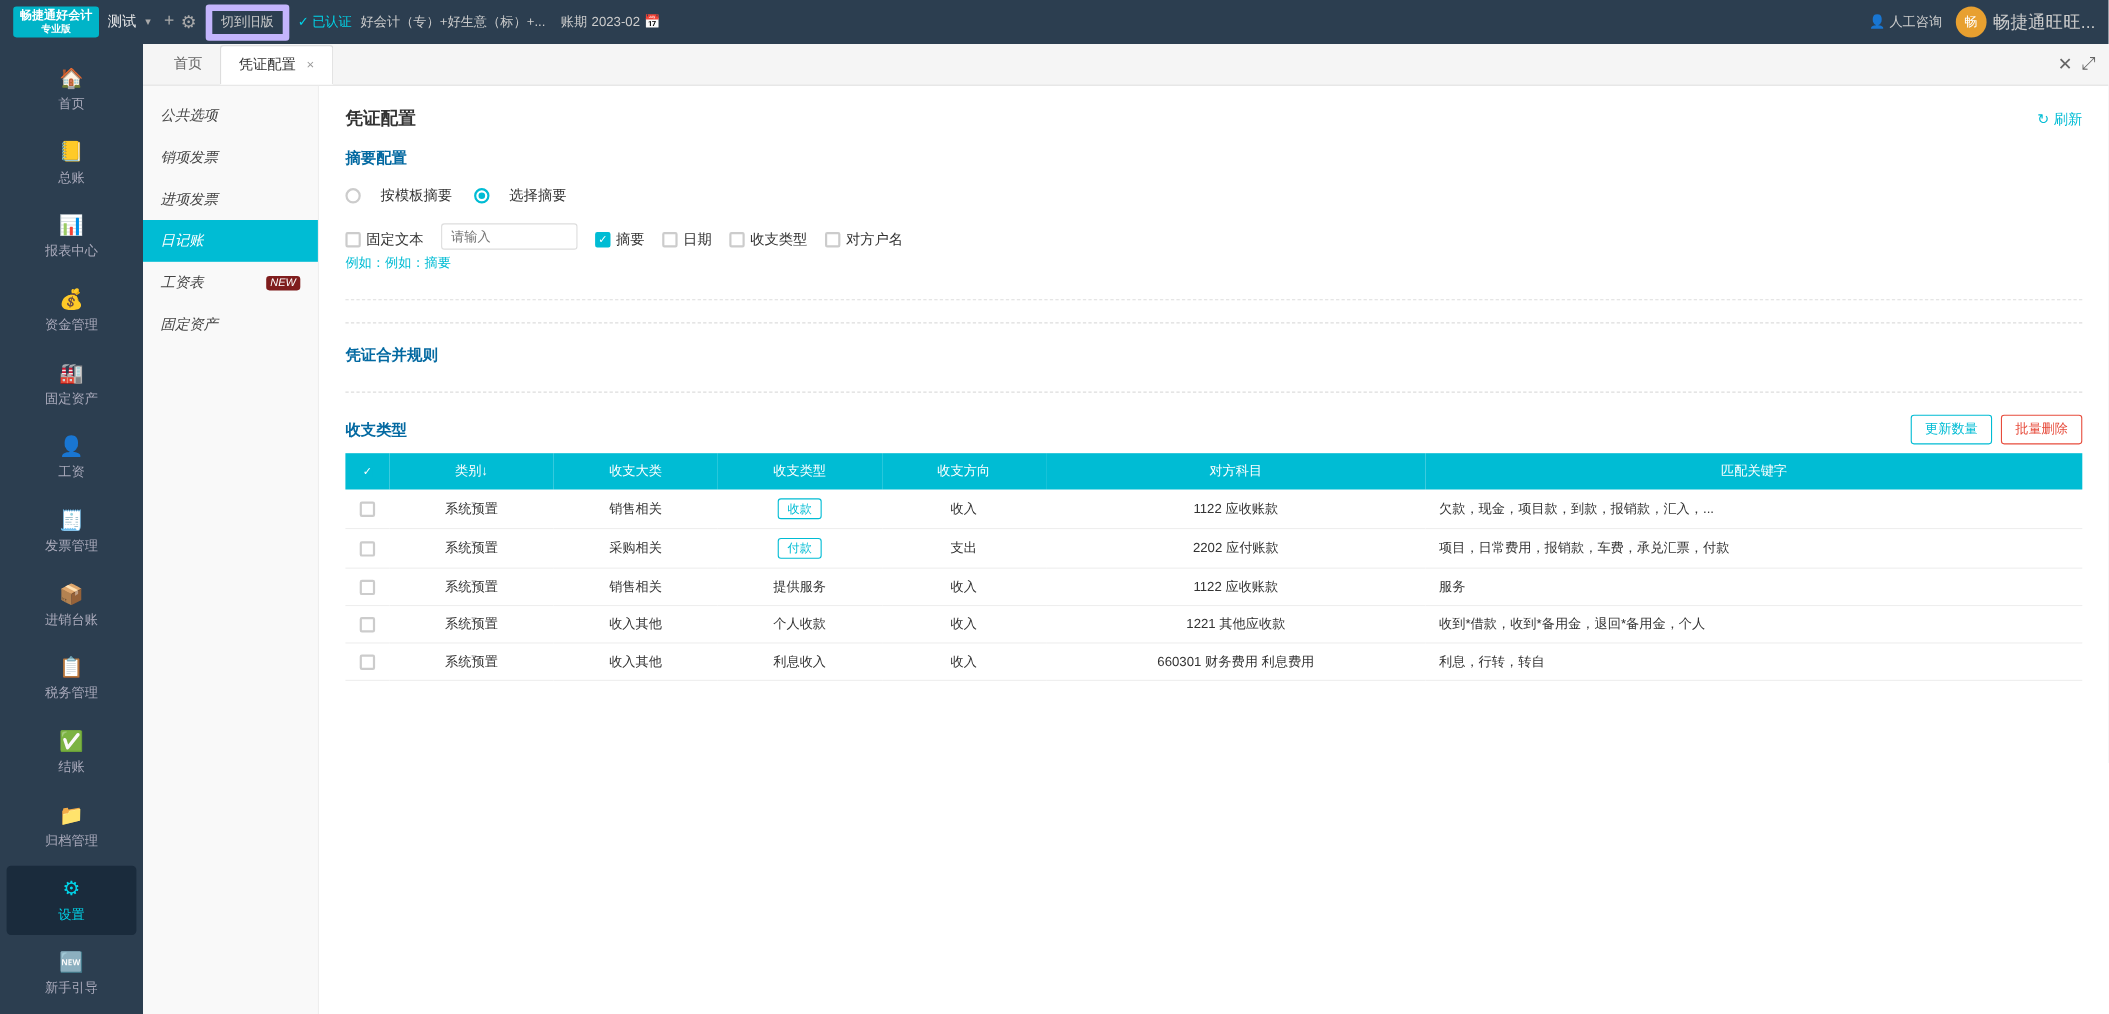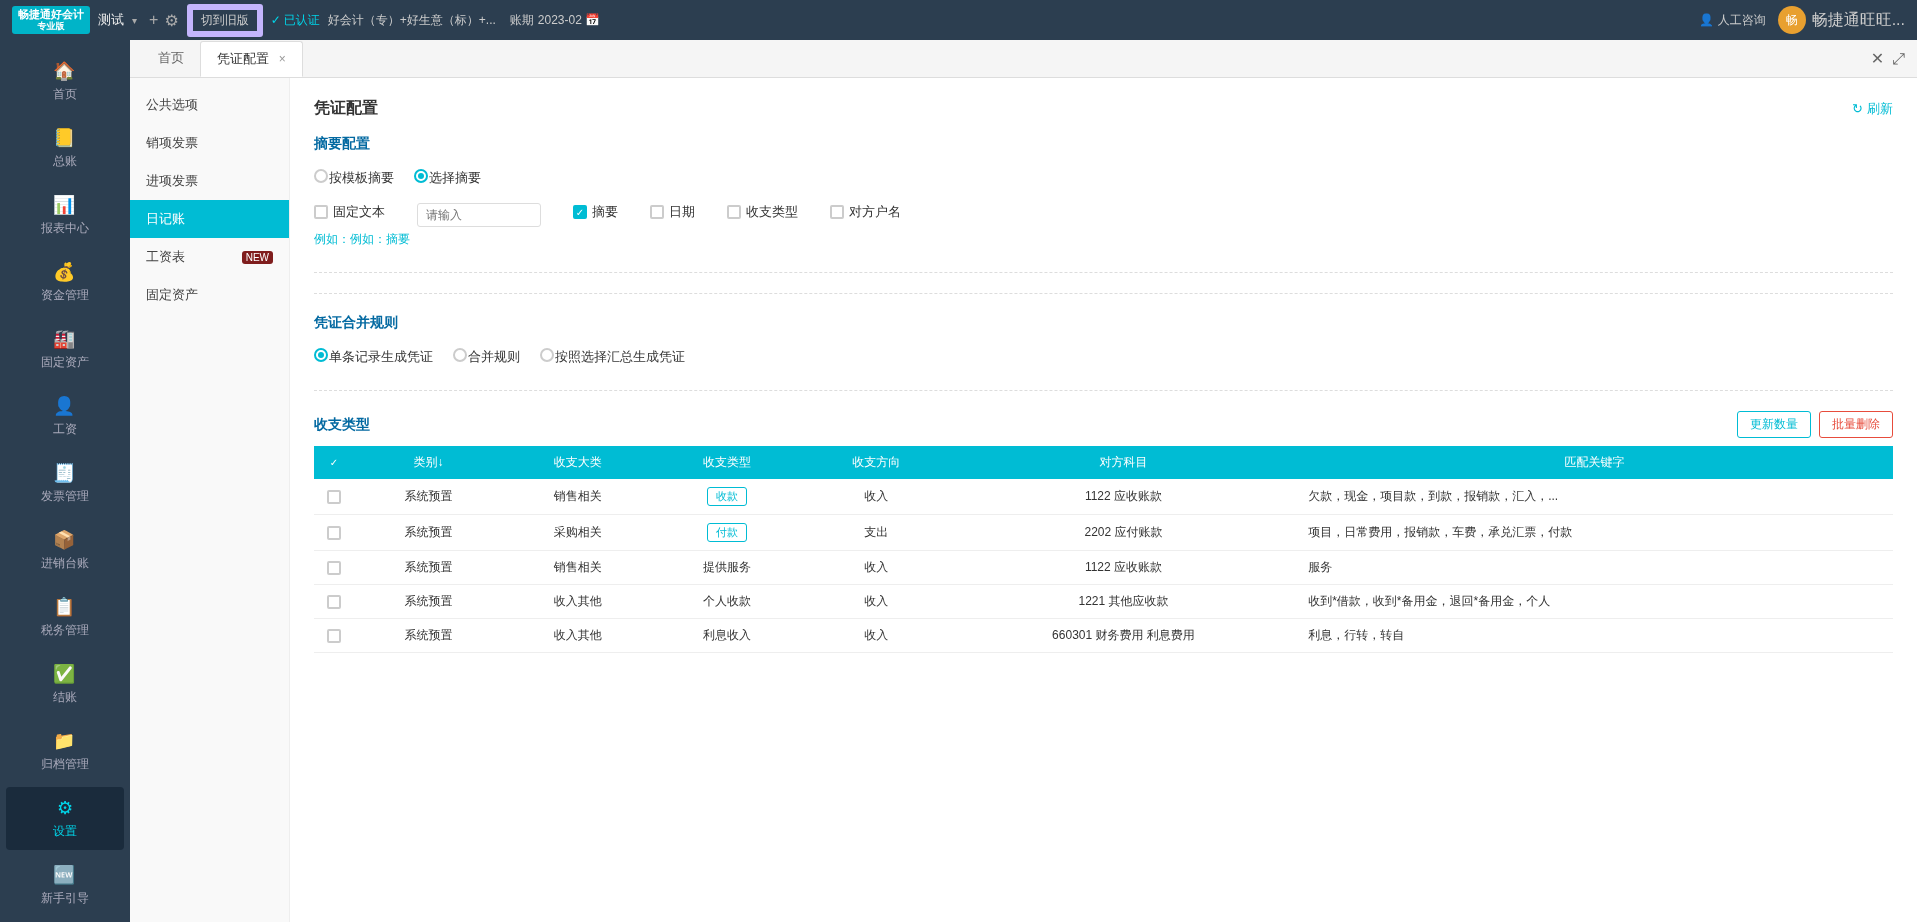--- a/index.html
+++ b/index.html
@@ -40,44 +40,44 @@
     .tab.active { color: #333; background: white; border: 1px solid #ddd; border-bottom: 1px solid white; border-radius: 3px 3px 0 0; margin-bottom: -1px; }
     .tab-close { margin-left: 6px; color: #999; cursor: pointer; font-size: 12px; }
     .tabbar-right { margin-left: auto; display: flex; gap: 8px; }
     .tabbar-btn { background: none; border: none; color: #666; cursor: pointer; font-size: 16px; }
 
     
     .page-content { flex: 1; display: flex; overflow: hidden; background: white; }
 
     
     .left-nav { width: 160px; background: #f9f9f9; border-right: 1px solid #eee; flex-shrink: 0; padding-top: 8px; }
-    .left-nav-item { padding: 10px 16px; font-size: 13px; color: #444; cursor: pointer; display: flex; align-items: center; justify-content: space-between; }
+    .left-nav-item { padding: 10px 16px; font-size: 13px; color: #444; cursor: pointer; display: flex; align-items: center; justify-content: space-between; font-style: italic; }
     .left-nav-item.active { background: #00bcd4; color: white; }
     .left-nav-item .new-badge { background: #7f1d1d; color: white; font-size: 10px; padding: 1px 4px; border-radius: 3px; margin-left: 0; }
 
     
     .right-content { flex: 1; overflow-y: auto; padding: 20px 24px; }
     .page-header { display: flex; align-items: center; justify-content: space-between; margin-bottom: 16px; }
     .page-title { font-size: 16px; font-weight: bold; color: #333; }
     .refresh-btn { color: #00bcd4; font-size: 13px; cursor: pointer; display: flex; align-items: center; gap: 4px; background: none; border: none; }
 
     
     .section { margin-bottom: 24px; }
     .section-title { font-size: 14px; font-weight: bold; color: #0369a1; margin-bottom: 16px; }
     .section-divider { border: none; border-top: 1px dashed #ddd; margin: 20px 0; }
 
     
     .radio-group { display: flex; align-items: center; gap: 20px; margin-bottom: 16px; }
-    .radio-item { display: flex; gap: 1px; cursor: pointer; font-size: 13px; }
+    .radio-item { display: flex; align-items: center; gap: 18px; cursor: pointer; font-size: 13px; }
     .radio-circle { width: 14px; height: 14px; border-radius: 50%; border: 2px solid #ccc; display: flex; align-items: center; justify-content: center; }
     .radio-circle.checked { border-color: #00bcd4; }
     .radio-circle.checked::after { content: ''; width: 6px; height: 6px; border-radius: 50%; background: #00bcd4; }
 
     
-    .checkbox-group { display: flex; align-items: flex-start; gap: 32px; flex-wrap: wrap; margin-bottom: 0; }
+    .checkbox-group { display: flex; align-items: flex-end; gap: 16px; flex-wrap: wrap; margin-bottom: 0; }
     .checkbox-item { display: flex; align-items: center; gap: 5px; cursor: pointer; font-size: 13px; }
     .checkbox-box { width: 14px; height: 14px; border: 2px solid #ccc; border-radius: 2px; display: flex; align-items: center; justify-content: center; }
     .checkbox-box.checked { border-color: #00bcd4; background: #00bcd4; }
     .checkbox-box.checked::after { content: '✓'; color: white; font-size: 10px; }
     .fixed-text-input { border: 1px solid #ddd; border-radius: 3px; padding: 4px 8px; font-size: 12px; width: 124px; color: #aaa; }
     .example-text { color: #00bcd4; font-size: 12px; margin-top: 4px; }
 
     
     .table-header-row { display: flex; align-items: center; justify-content: flex-end; gap: 8px; margin-bottom: 8px; }
     .table-btn { padding: 4px 12px; border-radius: 3px; font-size: 12px; cursor: pointer; border: 1px solid #00bcd4; color: #00bcd4; background: white; }
@@ -278,34 +278,20 @@
           </div>
         </div>
 
         <hr class="section-divider">
 
 
         <hr class="section-divider">
 
         <div class="section">
           <div class="section-title">凭证合并规则</div>
-          <div class="radio-group">
-            <label class="radio-item">
-              <div class="radio-circle checked"></div>
-              <span>单条记录生成凭证</span>
-            </label>
-            <label class="radio-item">
-              <div class="radio-circle"></div>
-              <span>合并规则</span>
-            </label>
-            <label class="radio-item">
-              <div class="radio-circle"></div>
-              <span>按照选择汇总生成凭证</span>
-            </label>
-          </div>
         </div>
 
         <hr class="section-divider">
 
         <div class="section">
           <div style="display:flex;align-items:center;justify-content:space-between;margin-bottom:8px;">
             <div class="section-title" style="margin-bottom:0;">收支类型</div>
             <div class="table-header-row" style="margin-bottom:0;">
               <button class="table-btn">更新数量</button>
               <button class="table-btn danger">批量删除</button>

